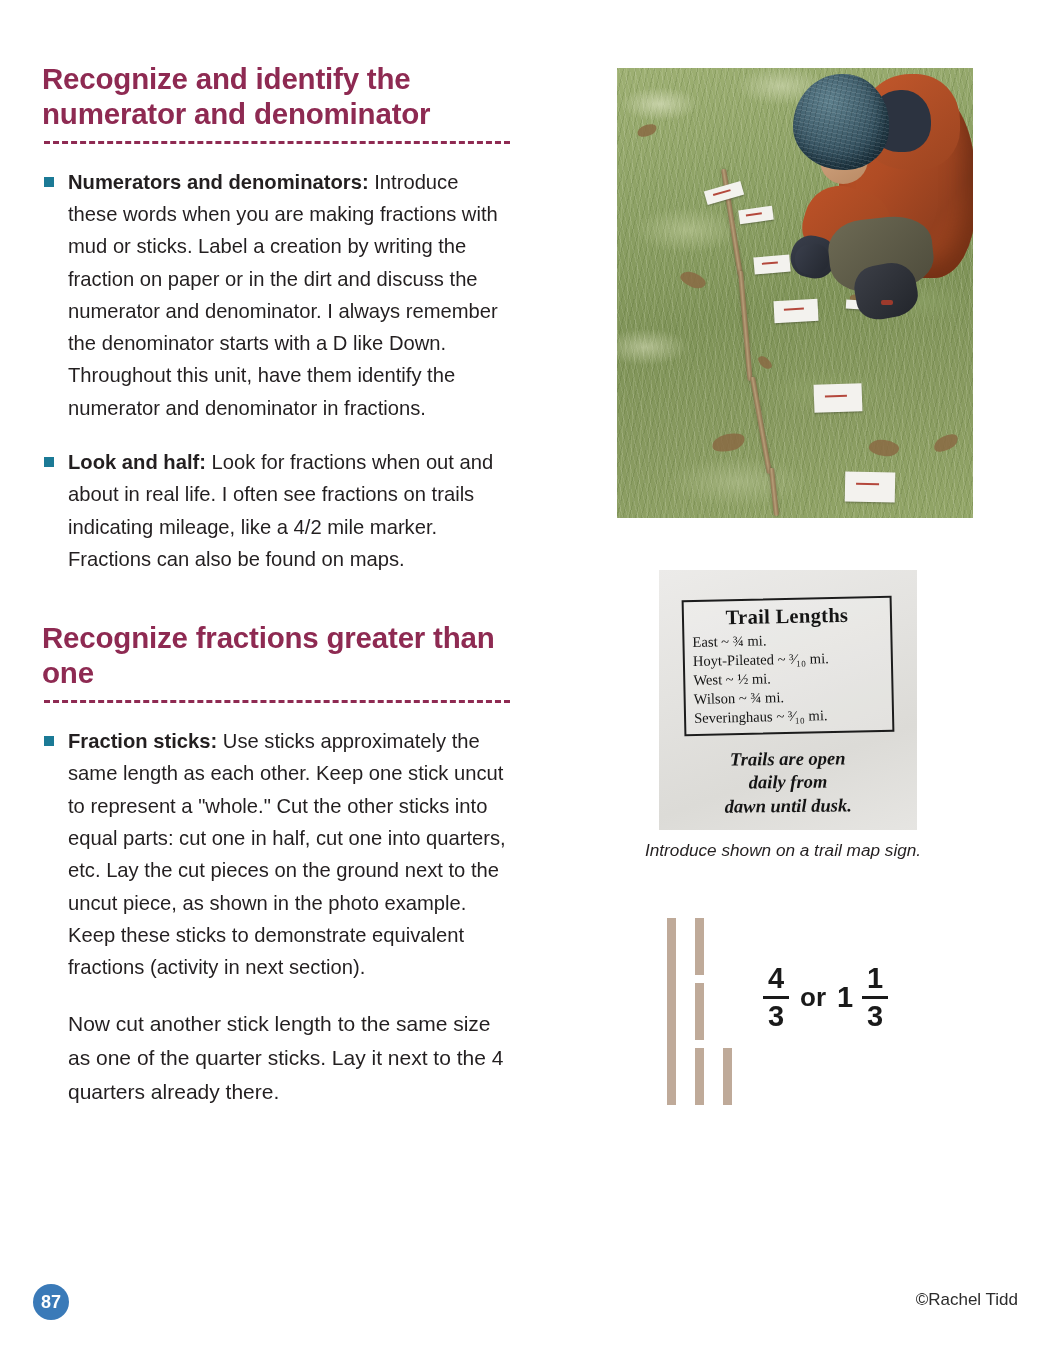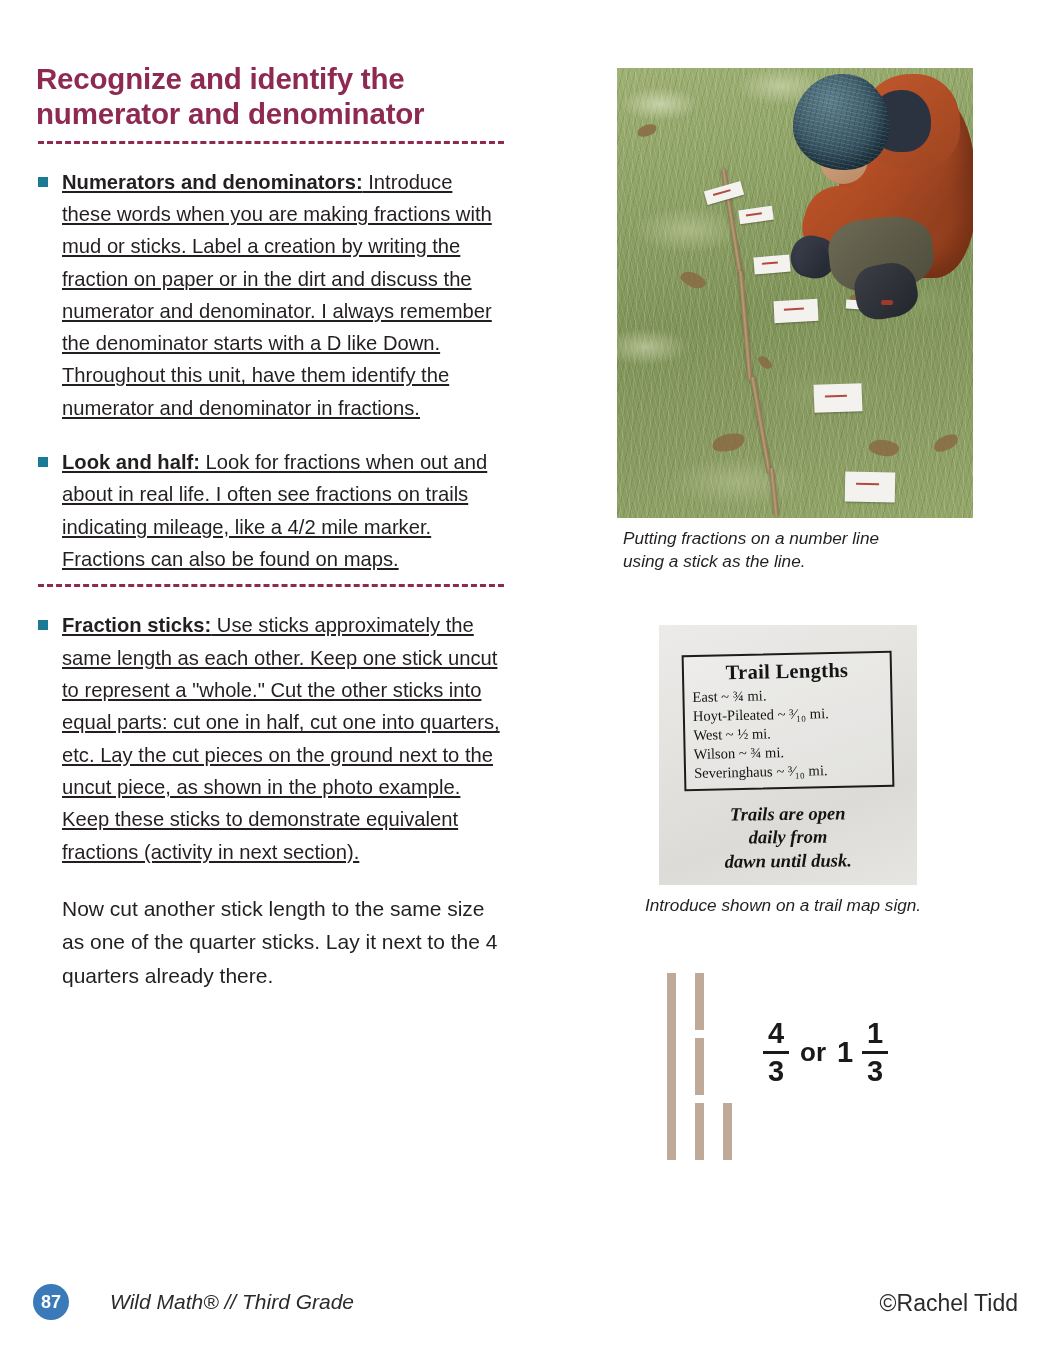--- a/index.html
+++ b/index.html
@@ -12,21 +12,21 @@
     height: 1358px;
     position: relative;
     font-family: "Liberation Sans", sans-serif;
     color: #231f20;
     overflow: hidden;
   }
 
   
   .left-col {
     position: absolute;
-    left: 36px;
+    left: 42px;
     top: 62px;
     width: 470px;
   }
 
   .section-heading {
     color: #8e2a52;
     font-size: 29.5px;
     font-weight: bold;
     line-height: 1.18;
     letter-spacing: -0.2px;
@@ -38,21 +38,20 @@
     margin-bottom: 0;
     border: 0;
     border-top: 3px dashed #8e2a52;
     width: 466px;
   }
 
   ul.bullets {
     list-style: none;
     margin: 0;
     padding: 0;
-    text-decoration: underline;
   }
   ul.bullets li {
     position: relative;
     padding-left: 26px;
     font-size: 20.2px;
     line-height: 1.60;
     margin-top: 22px;
     color: #231f20;
   }
   ul.bullets li::before {
@@ -326,41 +325,42 @@
     left: 110px;
     top: 7px;
     font-style: italic;
     font-size: 21px;
     color: #2b2b2b;
   }
   .footer-copy {
     position: absolute;
     right: 36px;
     top: 7px;
-    font-size: 23px;
+    font-size: 17px;
     color: #2b2b2b;
   }
 </style>
 </head>
 <body>
 
 <div class="left-col">
 
   <h2 class="section-heading">Recognize and identify the numerator and denominator</h2>
   <hr class="heading-rule">
 
   <ul class="bullets">
     <li>
       <span class="lead">Numerators and denominators:</span><span> Introduce these words when you are making fractions with mud or sticks. Label a creation by writing the fraction on paper or in the dirt and discuss the numerator and denominator. I always remember the denominator starts with a D like Down. Throughout this unit, have them identify the numerator and denominator in fractions.</span>
     </li>
     <li>
       <span class="lead">Look and half:</span><span> Look for fractions when out and about in real life. I often see fractions on trails indicating mileage, like a 4/2 mile marker. Fractions can also be found on maps.</span>
     </li>
   </ul>
 
+  <h2 class="section-heading gap-before-heading">Recognize fractions greater than one</h2>
   <hr class="heading-rule">
 
   <ul class="bullets">
     <li>
       <span class="lead">Fraction sticks:</span><span> Use sticks approximately the same length as each other. Keep one stick uncut to represent a "whole." Cut the other sticks into equal parts: cut one in half, cut one into quarters, etc. Lay the cut pieces on the ground next to the uncut piece, as shown in the photo example. Keep these sticks to demonstrate equivalent fractions (activity in next section).</span>
     </li>
   </ul>
 
   <p class="body-para">Now cut another stick length to the same size as one of the quarter sticks. Lay it next to the 4 quarters already there.</p>
 </div>
@@ -412,24 +412,20 @@
     <div class="sleeve" style="left:186px; top:120px; width:86px; height:78px; transform:rotate(16deg);"></div>
     <div class="glove" style="left:174px; top:168px; width:44px; height:42px; transform:rotate(14deg);"></div>
     <div class="glove-red" style="left:192px; top:186px; width:17px; height:4px; transform:rotate(18deg);"></div>
     <div class="glove" style="left:178px; top:176px; width:34px; height:30px; transform:rotate(-8deg);"></div>
 
     <div class="pants" style="left:212px; top:150px; width:104px; height:72px; transform:rotate(-6deg);"></div>
     <div class="boot" style="left:238px; top:196px; width:62px; height:54px; transform:rotate(-10deg);"></div>
     <div class="glove-red" style="left:264px; top:232px; width:12px; height:5px;"></div>
   </div>
 
-  <p class="caption caption-indent-a">
-    <span>Putting fractions on a number line</span><br>
-    <span>using a stick as the line.</span>
-  </p>
 
   <div style="margin-top:52px; margin-left:42px;">
     <div class="photo-sign">
       <div class="sign-box">
         <div class="sign-title">Trail Lengths</div>
         <div class="sign-list">
           <div>East ~ ¾ mi.</div>
           <div>Hoyt-Pileated ~ ³⁄₁₀ mi.</div>
           <div>West ~ ½ mi.</div>
           <div>Wilson ~ ¾ mi.</div>
@@ -471,15 +467,14 @@
           <span class="den">3</span>
         </span>
       </div>
     </div>
   </div>
 
 </div>
 
 <div class="footer">
   <div class="page-badge">87</div>
-  <div class="footer-title">Wild Math® // Third Grade</div>
   <div class="footer-copy">©Rachel Tidd</div>
 </div>
 
 </body></html>

